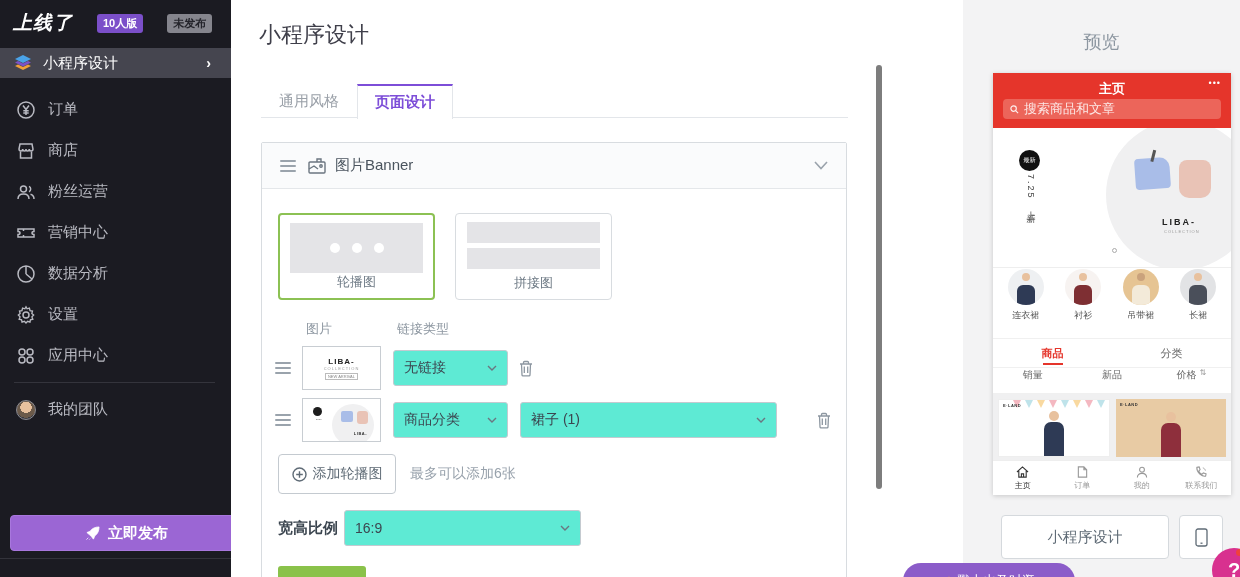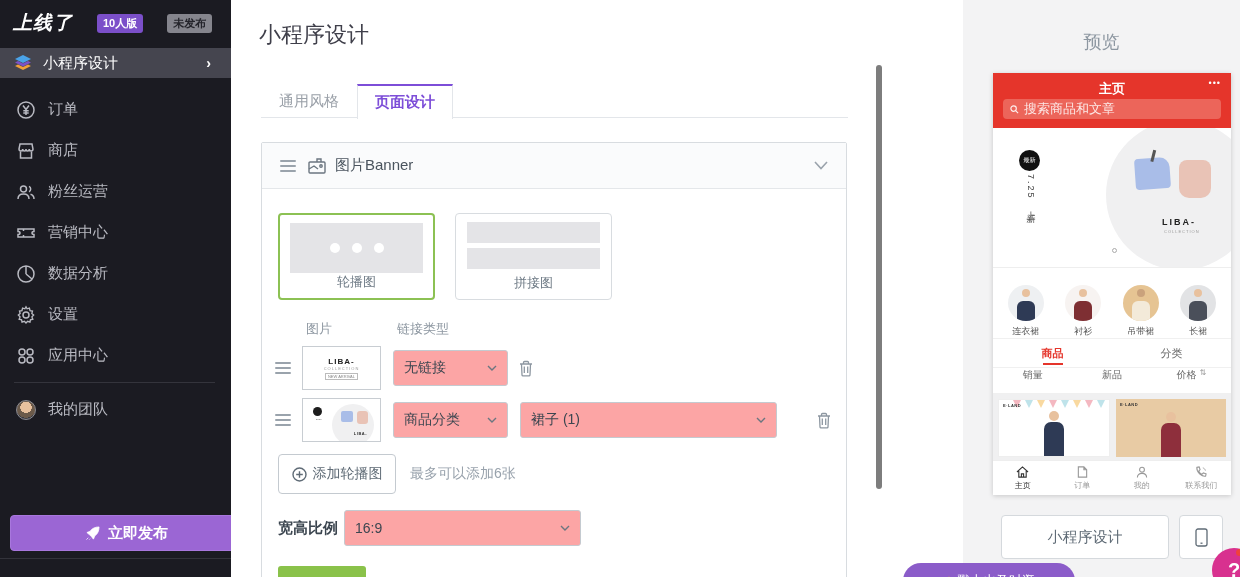--- a/index.html
+++ b/index.html
@@ -59,21 +59,21 @@
   .t-brand { font-size:8px; font-weight:bold; letter-spacing:1px; color:#222; }
   .t-sub { font-size:4px; letter-spacing:1px; color:#999; }
   .t-box { font-size:4px; color:#888; border:1px solid #bbb; padding:0 2px; margin-top:2px; }
   .t2-dot { position:absolute; left:10px; top:8px; width:9px; height:9px; border-radius:50%; background:#1d1d1d; }
   .t2-vline { position:absolute; left:13px; top:19px; font-size:5px; color:#555; writing-mode:vertical-rl; letter-spacing:1px; }
   .t2-circle { position:absolute; right:6px; top:5px; width:42px; height:42px; border-radius:50%; background:#f0f0f1; }
   .t2-blue { position:absolute; right:27px; top:12px; width:12px; height:11px; border-radius:2px; background:#a9bde8; }
   .t2-pink { position:absolute; right:12px; top:12px; width:11px; height:13px; border-radius:3px; background:#e9c3b6; }
   .t2-brand { position:absolute; right:13px; bottom:5px; font-size:4px; font-weight:bold; color:#333; letter-spacing:.5px; }
 
-  .select { height:36px; border:1px solid #c4cad0; border-radius:3px; background:#fca5a5; display:flex; align-items:center; padding:0 10px; font-size:14px; color:#3c4650; cursor:pointer; margin-left:12px; }
+  .select { height:36px; border:1px solid #c4cad0; border-radius:3px; background:#5eead4; display:flex; align-items:center; padding:0 10px; font-size:14px; color:#3c4650; cursor:pointer; margin-left:12px; }
   .select .val { flex:1; }
   .select.w115 { width:115px; }
   .select.w240 { width:257px; }
   .select.w237 { width:237px; margin-left:0; }
   .sel-chev { color:#6b7680; margin-left:6px; flex:0 0 auto; }
   .trash-btn { margin-left:10px; color:#8d97a1; cursor:pointer; display:flex; }
   .trash-btn.pushed { margin-left:auto; }
 
   .add-row { display:flex; align-items:center; margin:10px 0 0 16px; }
   .add-btn { width:118px; height:40px; border:1px solid #c4cad0; border-radius:4px; background:#fff; display:flex; align-items:center; justify-content:center; gap:6px; font-size:14px; color:#5f6b76; cursor:pointer; }
@@ -97,21 +97,21 @@
   .ph-banner { height:139px; position:relative; overflow:hidden; background:#fff; flex:0 0 139px; }
   .pb-circle { position:absolute; left:113px; top:-8px; width:150px; height:150px; border-radius:50%; background:#f0f0f1; }
   .pb-badge { position:absolute; left:26px; top:22px; width:21px; height:21px; border-radius:50%; background:#111; color:#fff; font-size:6px; display:flex; align-items:center; justify-content:center; }
   .pb-vtext { position:absolute; left:31px; top:46px; writing-mode:vertical-rl; font-size:9px; color:#444; letter-spacing:2px; }
   .pb-blue { position:absolute; left:142px; top:30px; width:35px; height:31px; background:#a9bde8; border-radius:4px 10px 4px 4px; transform:rotate(-4deg); }
   .pb-blue:before { content:""; position:absolute; left:18px; top:-8px; width:3px; height:12px; background:#555; transform:rotate(18deg); }
   .pb-pink { position:absolute; left:186px; top:32px; width:32px; height:38px; background:#e9c3b6; border-radius:8px 8px 10px 10px; }
   .pb-brand { position:absolute; left:169px; top:89px; font-size:9px; font-weight:bold; letter-spacing:2px; color:#222; }
   .pb-brandsub { position:absolute; left:171px; top:101px; font-size:4px; letter-spacing:1px; color:#999; }
   .pb-ind { position:absolute; left:50%; bottom:14px; width:5px; height:5px; border:1px solid #aaa; border-radius:50%; }
-  .ph-cats { height:71px; border-top:1px solid #eee; display:flex; justify-content:space-around; padding:1px 4px 0; flex:0 0 71px;align-items:flex-end; }
+  .ph-cats { height:71px; border-top:1px solid #eee; display:flex; justify-content:space-around; padding:1px 4px 0; flex:0 0 71px; }
   .cat { display:flex; flex-direction:column; align-items:center; cursor:pointer; }
   .cat .c-img { width:36px; height:36px; border-radius:50%; position:relative; overflow:hidden; }
   .cat .c-body { position:absolute; left:50%; transform:translateX(-50%); bottom:-2px; width:18px; height:22px; border-radius:6px 6px 0 0; }
   .cat .c-head { position:absolute; left:50%; transform:translateX(-50%); top:4px; width:8px; height:8px; border-radius:50%; background:#e8c19e; }
   .cat .c-label { font-size:9px; color:#555; margin-top:4px; }
   .ph-tabs { height:30px; border-top:1px solid #f0f0f0; border-bottom:1px solid #f0f0f0; display:flex; flex:0 0 30px; }
   .ph-tab { flex:1; display:flex; align-items:center; justify-content:center; font-size:11px; color:#666; position:relative; cursor:pointer; }
   .ph-tab.active { color:#e5352b; font-weight:bold; }
   .ph-tab.active:after { content:""; position:absolute; bottom:2px; left:50%; transform:translateX(-50%); width:20px; height:2px; background:#e5352b; }
   .ph-sorts { height:26px; display:flex; border-bottom:1px solid #f0f0f0; flex:0 0 26px; }

